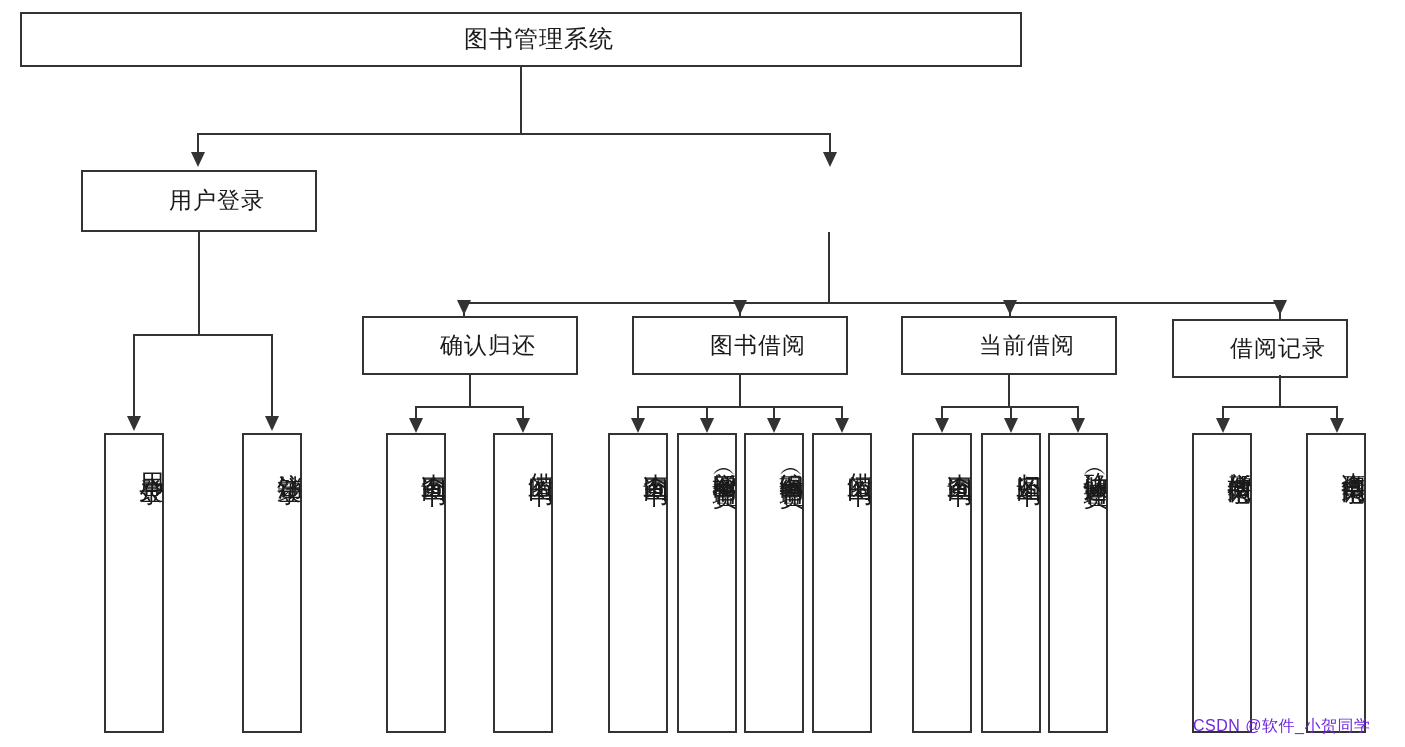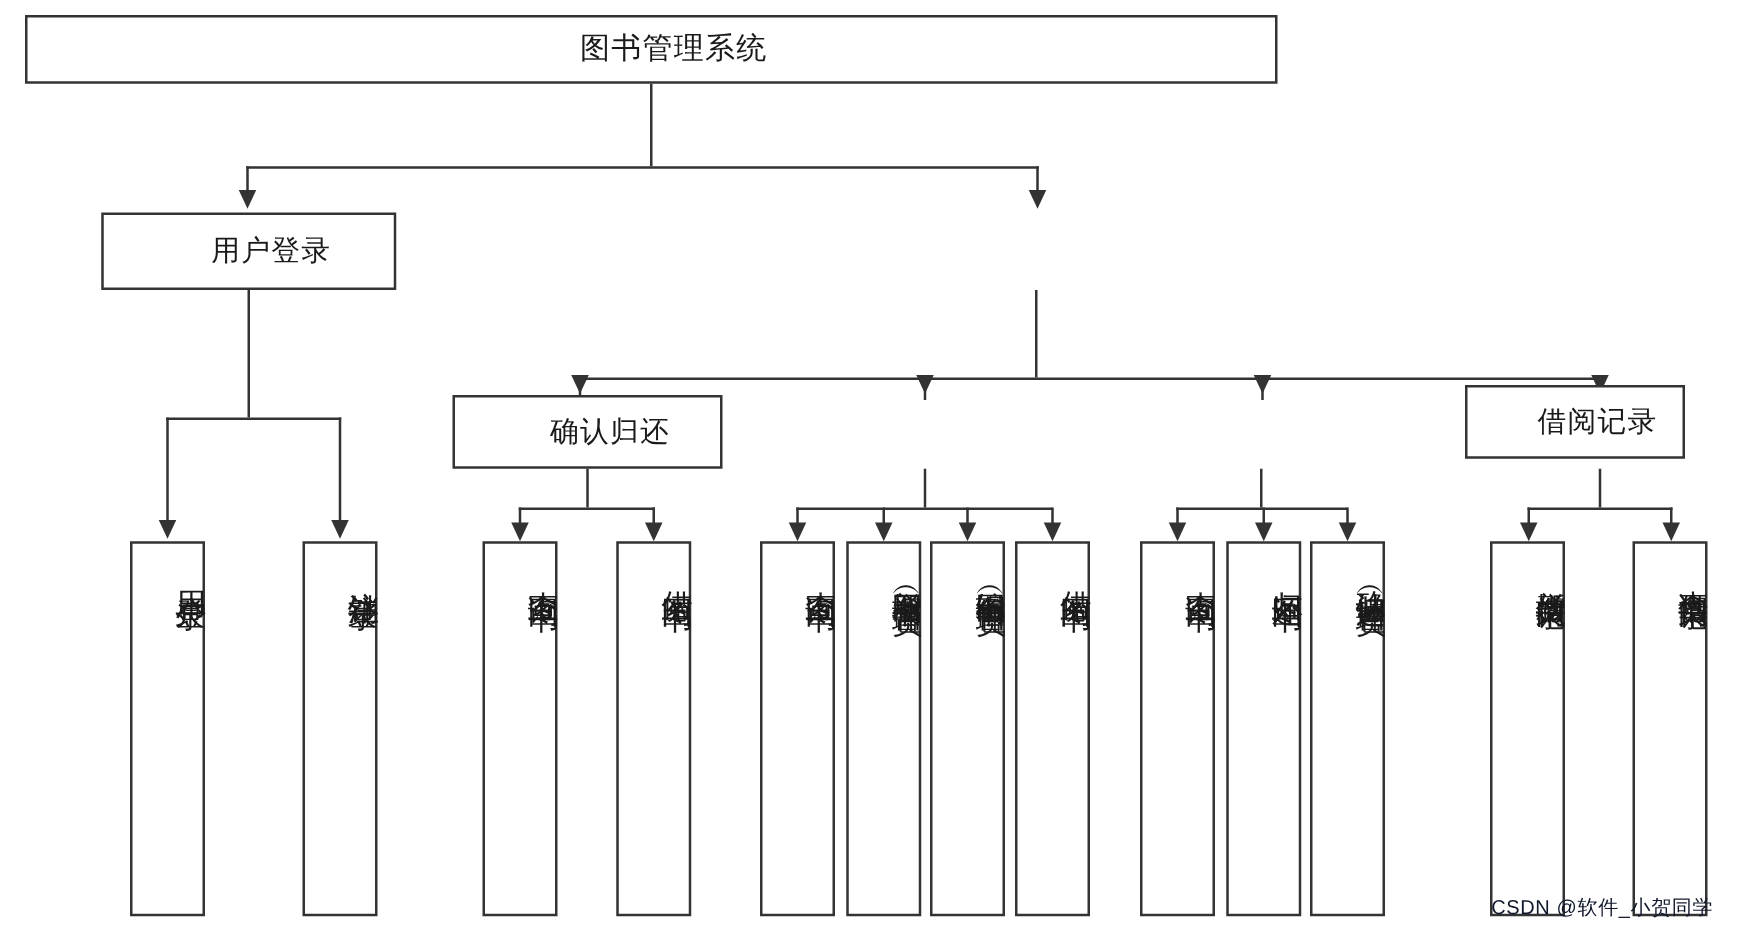--- a/index.html
+++ b/index.html
@@ -72,21 +72,21 @@
   .arrow {
     position: absolute;
     width: 0;
     height: 0;
     border-left: 7px solid transparent;
     border-right: 7px solid transparent;
     border-top: 15px solid #333333;
   }
   .watermark {
     position: absolute;
-    color: #0f172a;
+    color: #6d28d9;
     font-size: 16px;
     letter-spacing: 0.5px;
     white-space: nowrap;
   }
 </style>
 </head>
 <body>
 
 <div id="canvas">
 
@@ -122,21 +122,27 @@
   <div class="ln v" style="left:739px; top:302px; width:2px; height:18px;"></div>
   <div class="arrow" style="left:733px; top:300px;"></div>
   <div class="ln v" style="left:1009px; top:302px; width:2px; height:18px;"></div>
   <div class="arrow" style="left:1003px; top:300px;"></div>
   <div class="ln v" style="left:1279px; top:302px; width:2px; height:18px;"></div>
   <div class="arrow" style="left:1273px; top:300px;"></div>
 
   <div class="node horiz" style="left:362px; top:316px; width:216px; height:59px;">
     <span class="lbl">确认归还</span>
   </div>
-  <div class="node horiz" style="left:1172px; top:308px; width:176px; height:59px;">
+  <div class="node horiz" style="left:632px; top:316px; width:216px; height:59px;">
+    <span class="lbl">图书借阅</span>
+  </div>
+  <div class="node horiz" style="left:901px; top:316px; width:216px; height:59px;">
+    <span class="lbl">当前借阅</span>
+  </div>
+  <div class="node horiz" style="left:1172px; top:319px; width:176px; height:59px;">
     <span class="lbl">借阅记录</span>
   </div>
 
   <div class="ln v" style="left:469px; top:375px; width:2px; height:31px;"></div>
   <div class="ln h" style="left:415px; top:406px; width:109px; height:2px;"></div>
   <div class="ln v" style="left:415px; top:406px; width:2px; height:14px;"></div>
   <div class="arrow" style="left:409px; top:418px;"></div>
   <div class="ln v" style="left:522px; top:406px; width:2px; height:14px;"></div>
   <div class="arrow" style="left:516px; top:418px;"></div>
 

